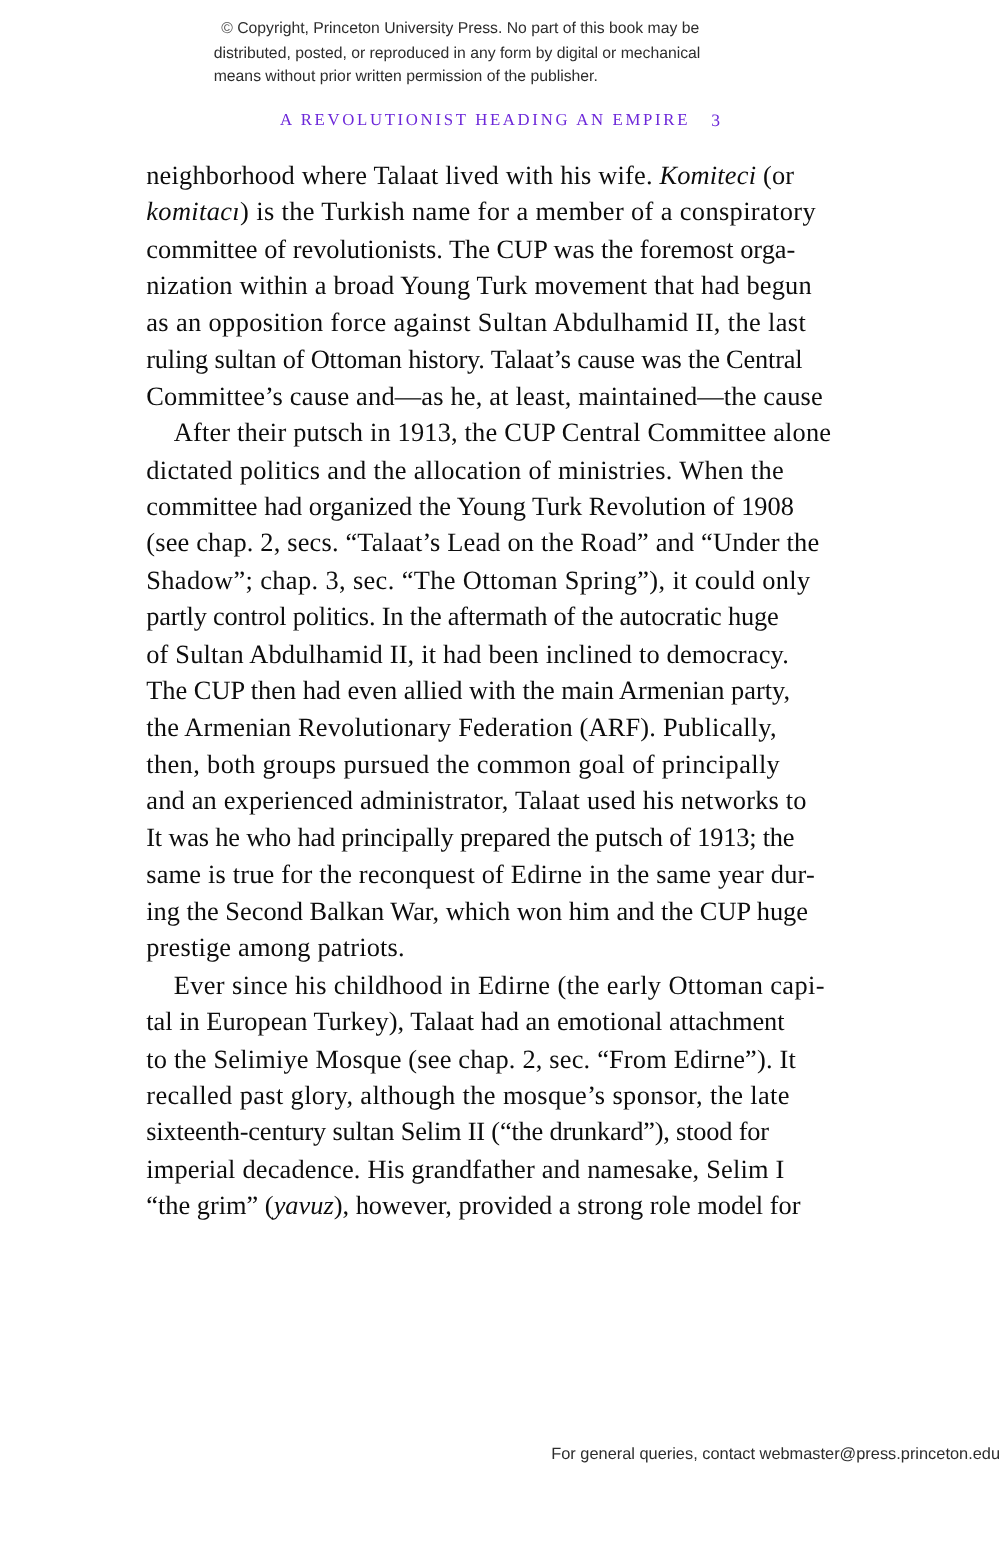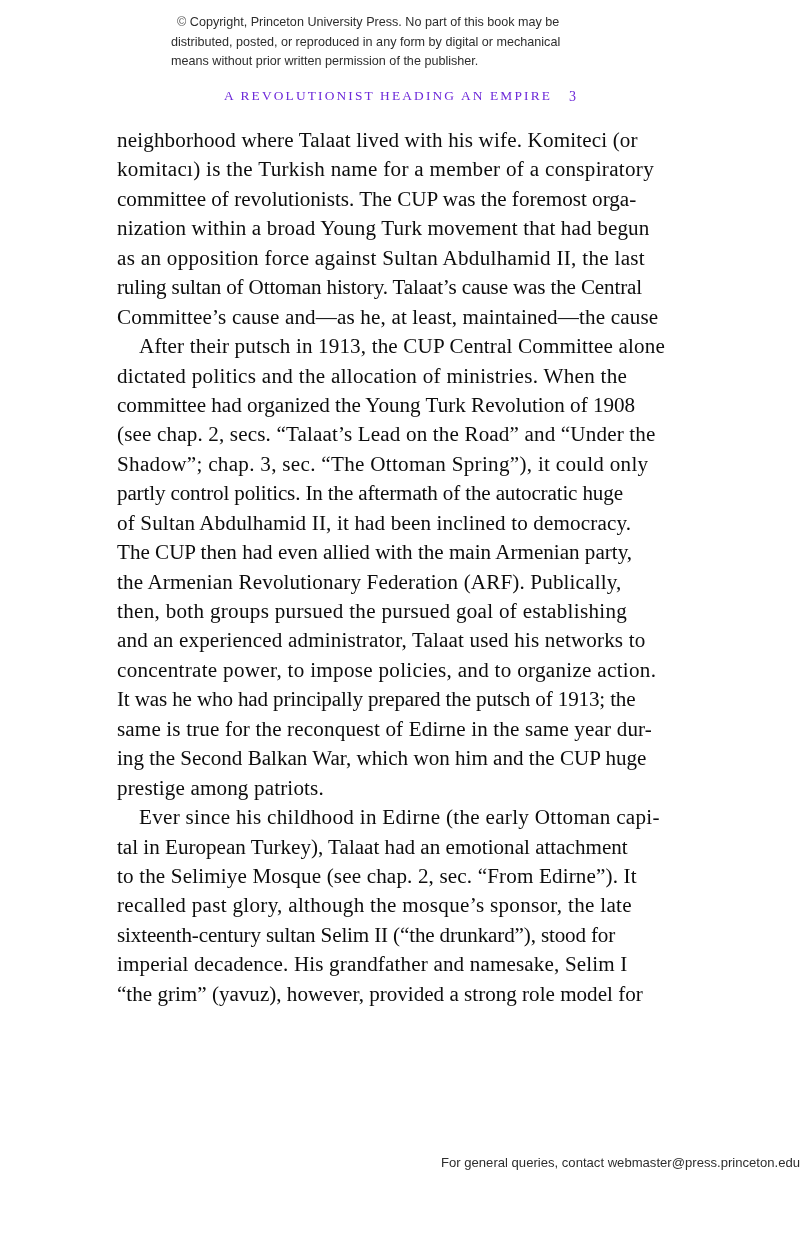--- a/index.html
+++ b/index.html
@@ -78,21 +78,21 @@
     font-family: "Liberation Serif", serif;
   }
   .body-text .tline {
     white-space: nowrap;
     height: 29.45px;
   }
   .body-text .tline.indent {
     padding-left: 22px;
   }
 
-  .it { }
+  .it { font-style: italic; }
   sup.fn {
     font-size: 0.62em;
     vertical-align: super;
     line-height: 0;
   }
 
   
   .sp-0  { letter-spacing: 0px; }
   .sp-a  { letter-spacing: 0.15px; }
   .sp-b  { letter-spacing: 0.3px; }
@@ -135,23 +135,22 @@
       <div class="tline sp-a"><span>Committee’s cause and—as he, at least, maintained—the cause</span></div>
       <div class="tline sp-a indent"><span>After their putsch in 1913, the CUP Central Committee alone</span></div>
       <div class="tline sp-b"><span>dictated politics and the allocation of ministries. When the</span></div>
       <div class="tline sp-0"><span>committee had organized the Young Turk Revolution of 1908</span></div>
       <div class="tline sp-a"><span>(see chap. 2, secs. “Talaat’s Lead on the Road” and “Under the</span></div>
       <div class="tline sp-b"><span>Shadow”; chap. 3, sec. “The Ottoman Spring”), it could only</span></div>
       <div class="tline sp-n"><span>partly control politics. In the aftermath of the autocratic huge</span></div>
       <div class="tline sp-a"><span>of Sultan Abdulhamid II, it had been inclined to democracy.</span></div>
       <div class="tline sp-0"><span>The CUP then had even allied with the main Armenian party,</span></div>
       <div class="tline sp-a"><span>the Armenian Revolutionary Federation (ARF). Publically,</span></div>
-      <div class="tline sp-b"><span>then, both groups pursued the pursued goal of establishing</span></div>
+      <div class="tline sp-b"><span>then, both groups pursued the common goal of principally</span></div>
       <div class="tline sp-a"><span>and an experienced administrator, Talaat used his networks to</span></div>
-      <div class="tline sp-b"><span>concentrate power, to impose policies, and to organize action.</span></div>
       <div class="tline sp-n"><span>It was he who had principally prepared the putsch of 1913; the</span></div>
       <div class="tline sp-a"><span>same is true for the reconquest of Edirne in the same year dur-</span></div>
       <div class="tline sp-0"><span>ing the Second Balkan War, which won him and the CUP huge</span></div>
       <div class="tline sp-a"><span>prestige among patriots.</span></div>
       <div class="tline sp-b indent"><span>Ever since his childhood in Edirne (the early Ottoman capi-</span></div>
       <div class="tline sp-0"><span>tal in European Turkey), Talaat had an emotional attachment</span></div>
       <div class="tline sp-a"><span>to the Selimiye Mosque (see chap. 2, sec. “From Edirne”). It</span></div>
       <div class="tline sp-b"><span>recalled past glory, although the mosque’s sponsor, the late</span></div>
       <div class="tline sp-n"><span>sixteenth-century sultan Selim II (“the drunkard”), stood for</span></div>
       <div class="tline sp-a"><span>imperial decadence. His grandfather and namesake, Selim I</span></div>

